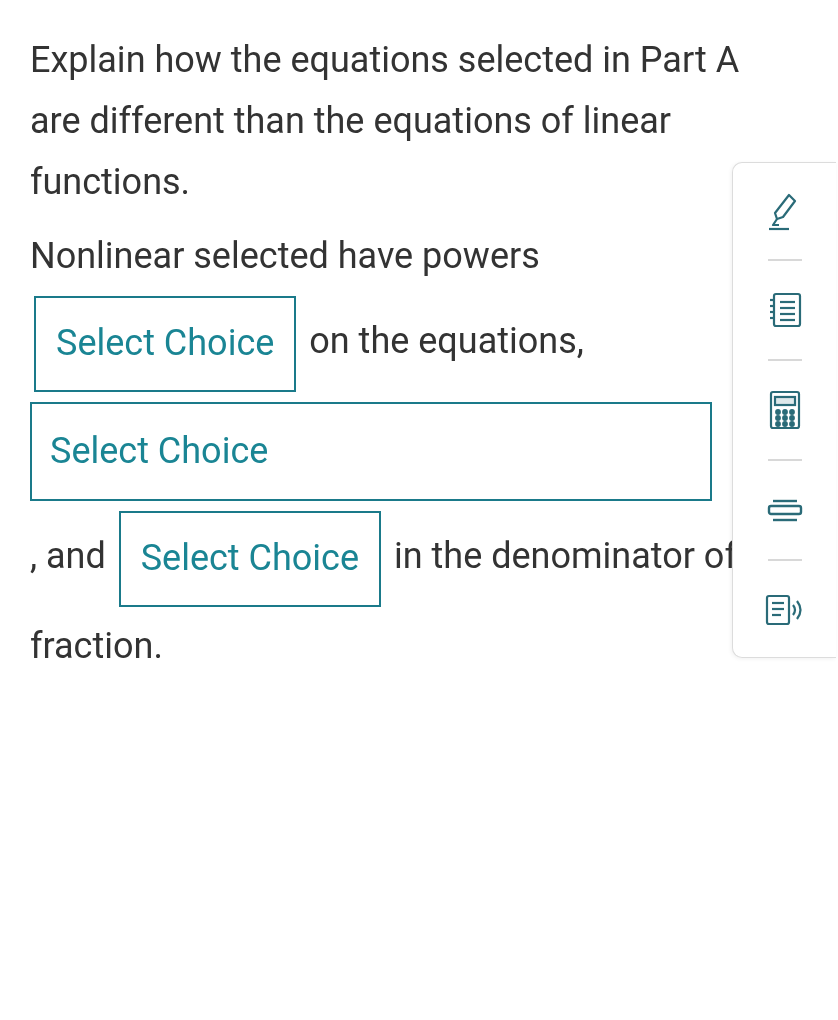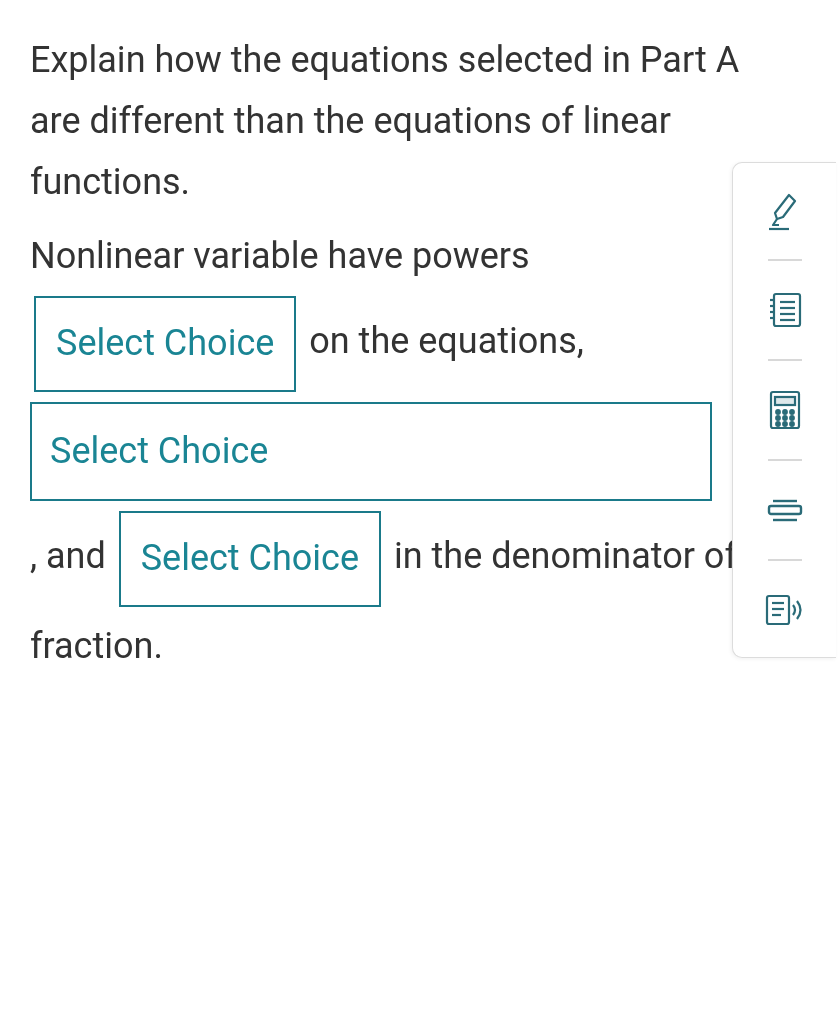--- a/index.html
+++ b/index.html
@@ -86,21 +86,21 @@
     .flow-line {
       line-height: 2.1;
     }
   </style>
 </head>
 <body>
 
 <div class="content-area">
   <div class="question-text">Explain how the equations selected in Part A are different than the equations of linear functions.</div>
   <div class="flow-line">
-    <span class="answer-text">Nonlinear variable have powers</span>
+    <span class="answer-text">Nonlinear selected have powers</span>
     <span class="select-choice">Select Choice</span>
     <span class="answer-text">on the equations,</span>
     <div class="select-choice-wide">Select Choice</div>
     <span class="answer-text">, and</span>
     <span class="select-choice">Select Choice</span>
     <span class="answer-text">in the denominator of a fraction.</span>
   </div>
 </div>
 
 <div class="toolbar">

